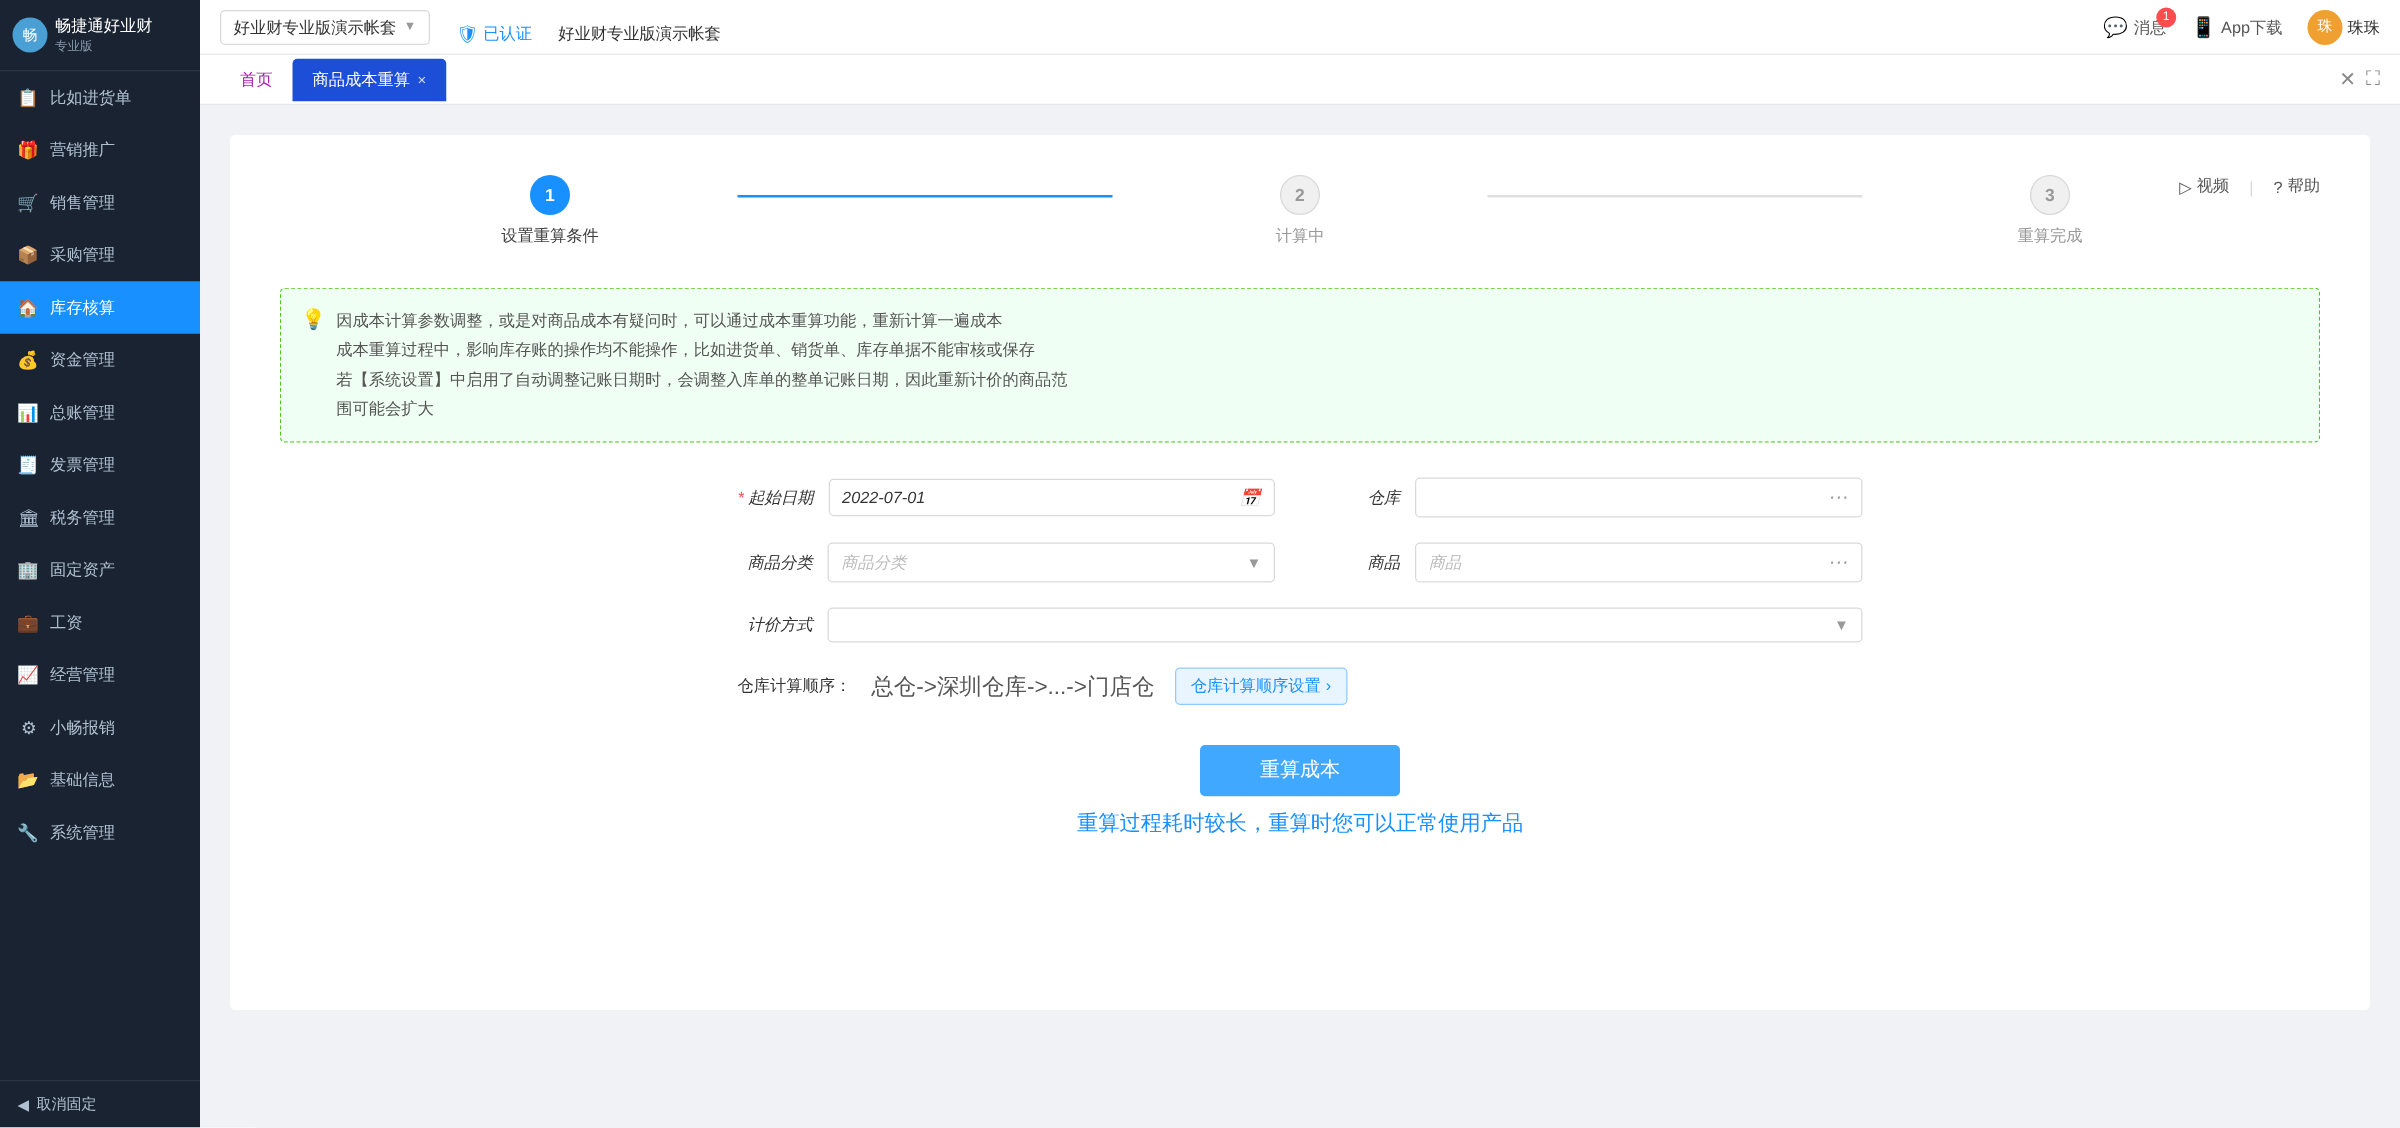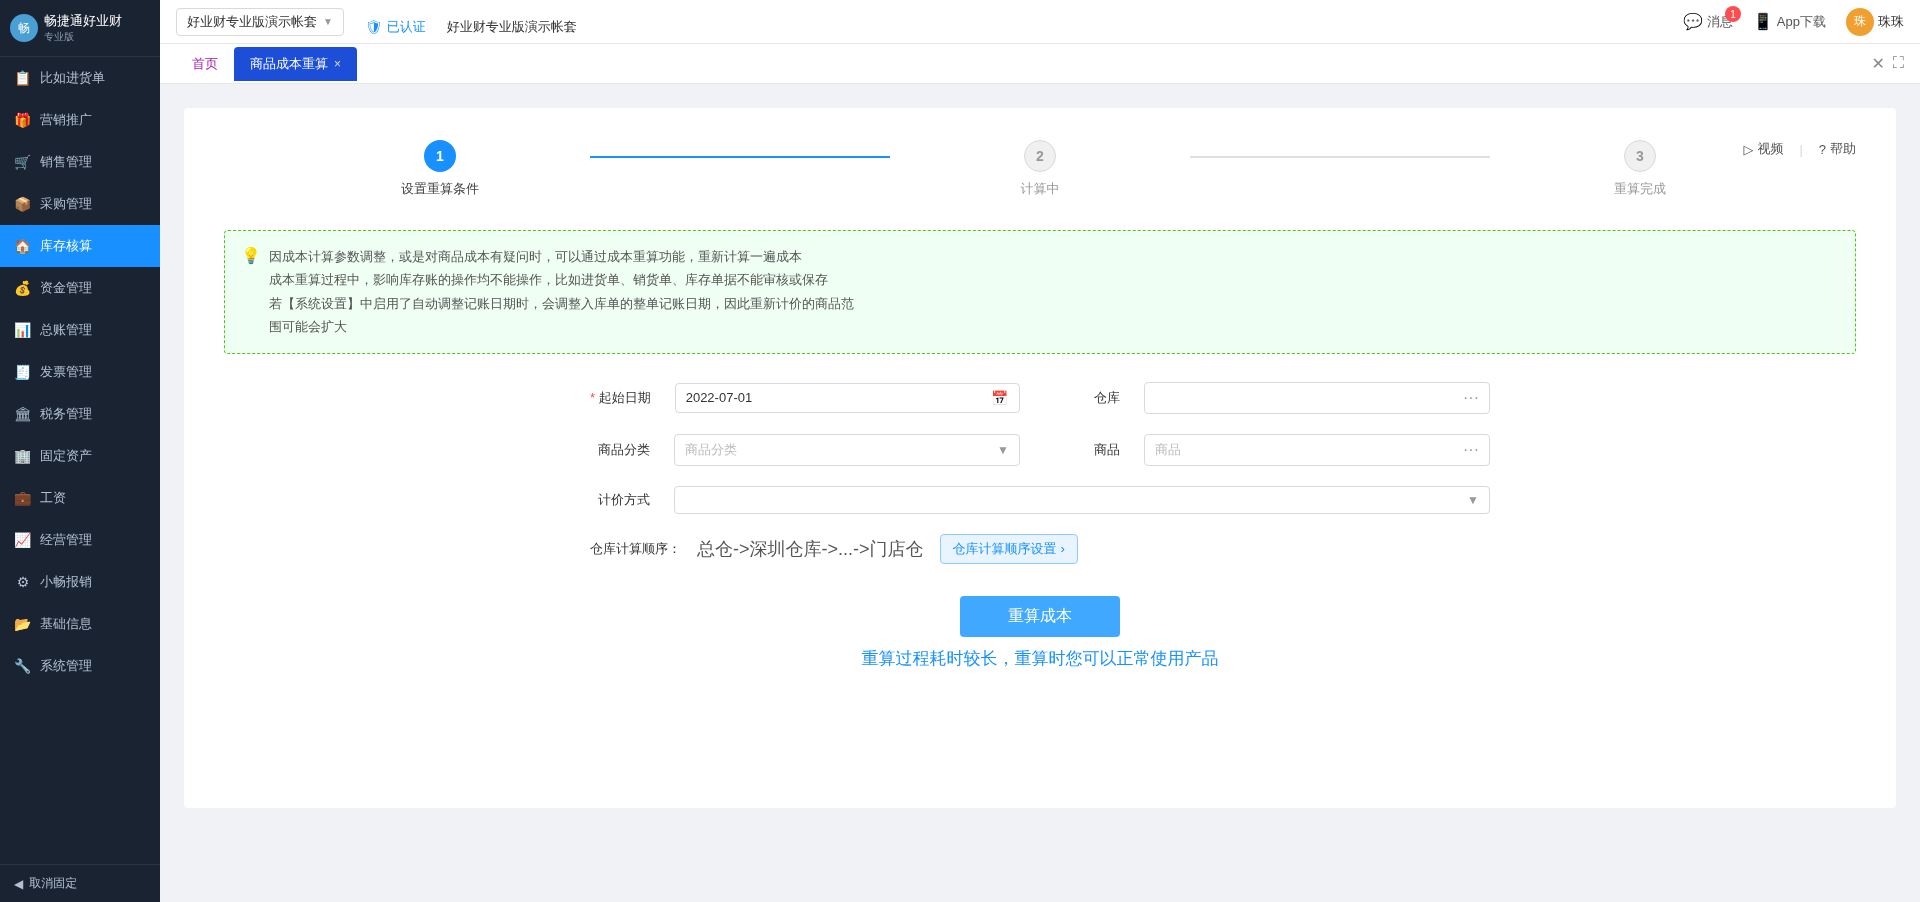--- a/index.html
+++ b/index.html
@@ -310,21 +310,22 @@
     }
     .form-row {
       display: flex;
       align-items: center;
       gap: 40px;
     }
     .form-field {
       display: flex;
       align-items: center;
       flex: 1;
-      gap: 24px;
+      gap: 12px;
+      font-style: italic;
     }
     .form-label {
       font-size: 13px;
       color: #333;
       white-space: nowrap;
       min-width: 60px;
       text-align: right;
     }
     .form-label.required::before {
       content: '* ';

